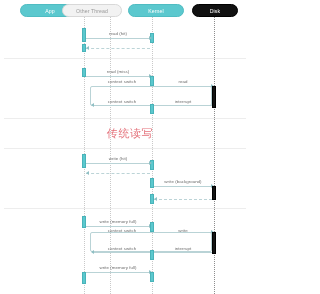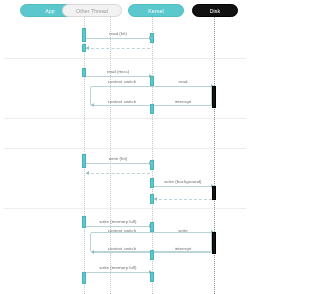--- a/index.html
+++ b/index.html
@@ -189,20 +189,21 @@
 
   <div class="frame" style="left:90px; top:86px; width:122px; height:20px;"></div>
 
   <div class="msg" style="left:92px; top:105px; width:120px;"></div>
   <div class="arrow left" style="left:91px; top:103px;"></div>
   <div class="msg-label" style="left:122px; top:99px;">context switch</div>
   <div class="msg-label" style="left:183px; top:99px;">interrupt</div>
 
   <div class="activation act-teal" style="left:150px; top:104px; height:10px;"></div>
 
+  <div class="annotation" style="left:130px; top:126px;">传统读写</div>
 
   <div class="activation act-teal" style="left:82px;  top:154px; height:14px;"></div>
   <div class="activation act-teal" style="left:150px; top:160px; height:10px;"></div>
 
   <div class="msg" style="left:86px; top:163px; width:64px;"></div>
   <div class="arrow right" style="left:149px; top:161px;"></div>
   <div class="msg-label" style="left:118px; top:156px;">write (hit)</div>
 
   <div class="msg ret" style="left:86px; top:173px; width:64px;"></div>
   <div class="arrow left" style="left:86px; top:171px;"></div>

